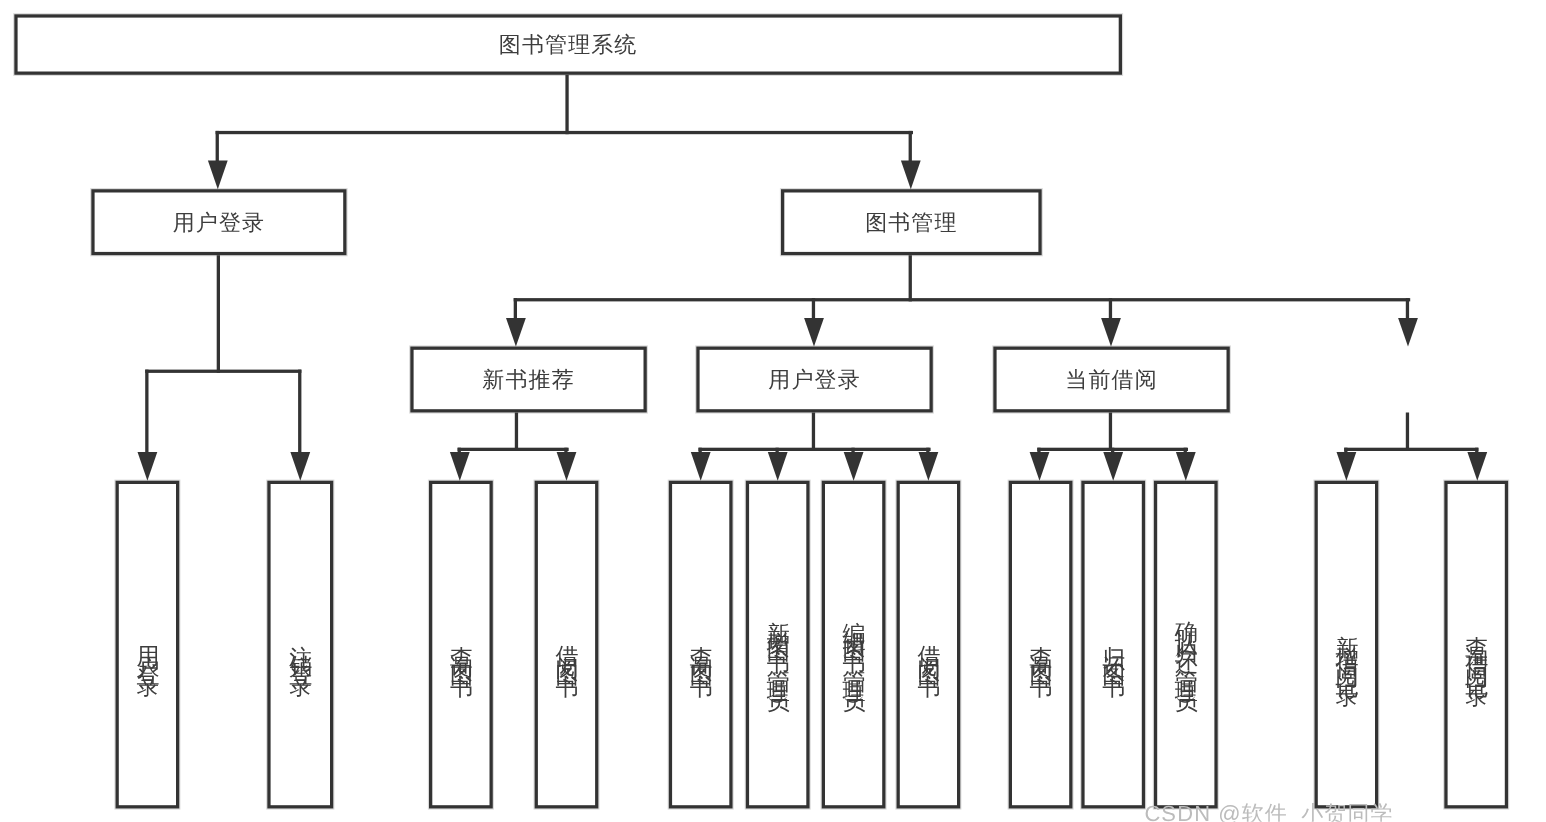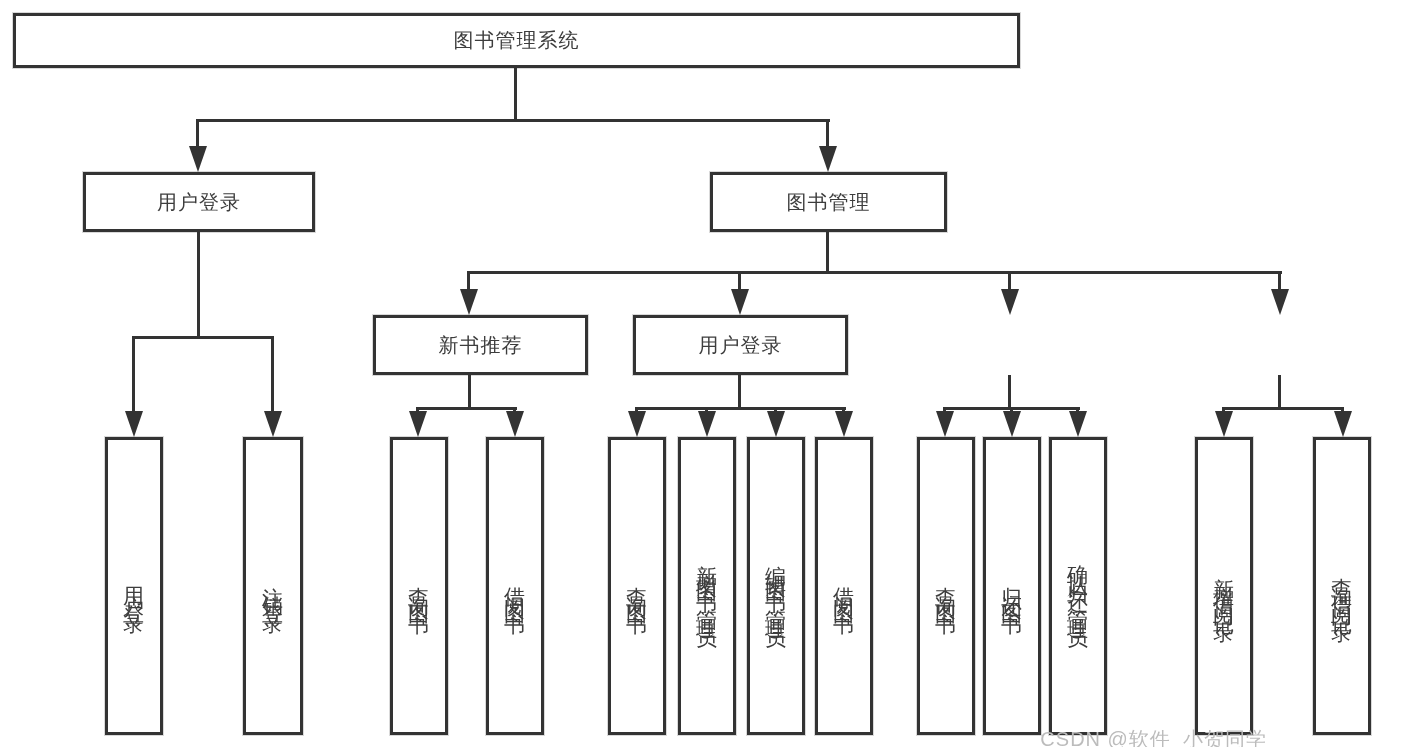--- a/index.html
+++ b/index.html
@@ -38,20 +38,21 @@
 
 <div id="diagram">
 
   <div class="box" style="left:13px;top:13px;width:1007px;height:55px">图书管理系统</div>
 
   <div class="box" style="left:83px;top:172px;width:232px;height:60px">用户登录</div>
   <div class="box" style="left:710px;top:172px;width:237px;height:60px">图书管理</div>
 
   <div class="box" style="left:373px;top:315px;width:215px;height:60px">新书推荐</div>
   <div class="box" style="left:633px;top:315px;width:215px;height:60px">用户登录</div>
+  <div class="box" style="left:903px;top:315px;width:215px;height:60px">当前借阅</div>
 
   <div class="box vbox" style="left:105px;top:437px;width:58px;height:298px">用户登录</div>
   <div class="box vbox" style="left:243px;top:437px;width:60px;height:298px">注销登录</div>
 
   <div class="box vbox" style="left:390px;top:437px;width:58px;height:298px">查询图书</div>
   <div class="box vbox" style="left:486px;top:437px;width:58px;height:298px">借阅图书</div>
 
   <div class="box vbox" style="left:608px;top:437px;width:58px;height:298px">查询图书</div>
   <div class="box vbox" style="left:678px;top:437px;width:58px;height:298px">新增图书（管理员）</div>
   <div class="box vbox" style="left:747px;top:437px;width:58px;height:298px">编辑图书（管理员）</div>

